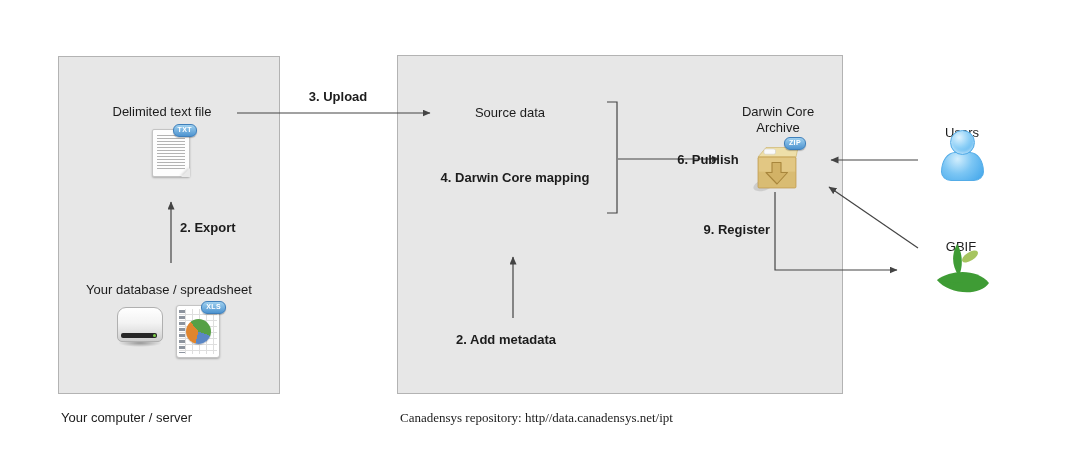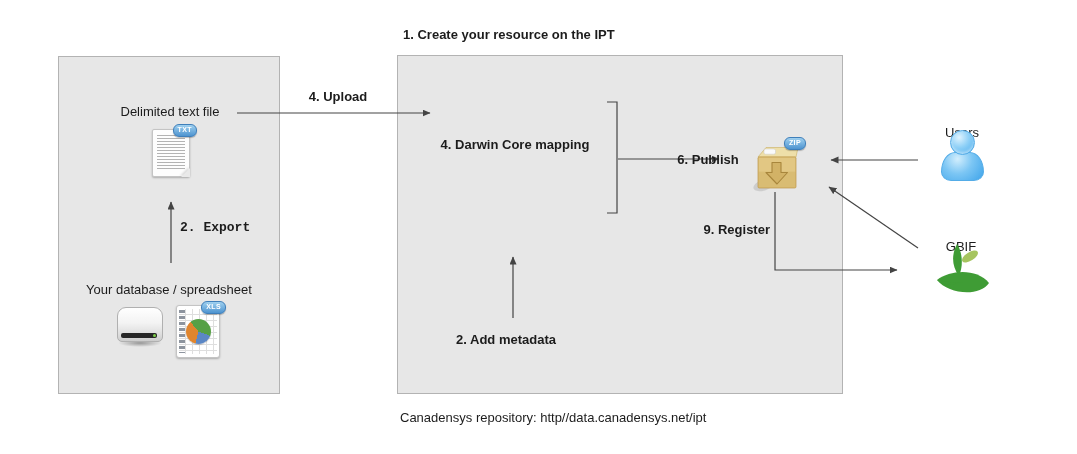--- a/index.html
+++ b/index.html
@@ -8,35 +8,35 @@
     font-family:"Liberation Sans",sans-serif;color:#1c1c1c;
   }
   .panel{position:absolute;background:#e7e7e7;border:1px solid #b3b3b3;box-sizing:border-box;}
   #left-panel{left:58px;top:56px;width:222px;height:338px;}
   #ipt-panel{left:397px;top:55px;width:446px;height:339px;}
   #connectors{position:absolute;left:0;top:0;width:1077px;height:454px;pointer-events:none;}
   .lbl{position:absolute;font-size:13px;line-height:15px;white-space:nowrap;}
   .lbl.c{text-align:center;}
   .lbl.b{font-weight:bold;}
   #title{left:403px;top:27px;font-weight:bold;}
-  #lbl-delimited{left:60px;top:104px;width:220px;}
+  #lbl-delimited{left:52px;top:104px;width:220px;}
   #lbl-database{left:59px;top:282px;width:220px;}
   #lbl-computer{left:61px;top:410px;}
   #lbl-upload{left:278px;top:89px;width:120px;}
-  #lbl-export{left:180px;top:220px;font-family:Liberation Mono, monospace;}
+  #lbl-export{left:180px;top:220px;}
   #lbl-source{left:430px;top:105px;width:160px;}
-  #lbl-mapping{left:435px;top:137px;width:160px;}
+  #lbl-mapping{left:435px;top:170px;width:160px;}
   #lbl-metadata{left:430px;top:202px;width:160px;}
   #lbl-publish{left:658px;top:139px;width:100px;margin-top:13px;}
   #lbl-addmeta{left:426px;top:332px;width:160px;}
   #lbl-register{left:640px;top:222px;width:130px;text-align:right;}
   #lbl-archive{left:728px;top:104px;width:100px;line-height:16px;}
   #lbl-users{left:912px;top:104px;width:100px;margin-top:21px;}
   #lbl-gbif{left:911px;top:239px;width:100px;}
-  #lbl-repository{left:400px;top:410px;}
+  #lbl-repository{left:400px;top:410px;font-family:Liberation Serif, serif;}
 
   
   .badge{
     position:absolute;font-size:7px;font-weight:bold;color:#fff;letter-spacing:.4px;
     padding:1px 4px 2px 4px;border-radius:6px;
     background:linear-gradient(180deg,#9fd0ef,#4e94d0);
     border:1px solid #3f7fba;box-shadow:0 1px 1px rgba(0,0,0,.25);
     line-height:8px;
   }
 
@@ -140,21 +140,20 @@
       <path d="M171,263 V202" marker-end="url(#ah)"></path>
       <path d="M513,318 V257" marker-end="url(#ah)"></path>
       <path d="M607,102 H617 V213 H607"></path>
       <path d="M618,159 H719" marker-end="url(#ah)"></path>
       <path d="M918,160 H831" marker-end="url(#ah)"></path>
       <path d="M918,248 L829,187" marker-end="url(#ah)"></path>
       <path d="M775,192 V270 H897" marker-end="url(#ah)"></path>
     </g>
   </svg>
 
-  <div class="lbl b" id="title">1. Create your resource on the IPT</div>
 
   <div class="lbl c" id="lbl-delimited">Delimited text file</div>
 
   <div id="txt-icon">
     <div class="doc">
       <div class="doc-lines"></div>
       <div class="doc-fold"></div>
     </div>
     <div class="badge">TXT</div>
   </div>
@@ -174,28 +173,34 @@
 
   <div id="xls-icon">
     <div class="sheet">
       <div class="sheet-grid"></div>
       <div class="sheet-rows"></div>
       <div class="sheet-pie"></div>
     </div>
     <div class="badge">XLS</div>
   </div>
 
-
-  <div class="lbl b c" id="lbl-upload">4. Upload</div>
-
+  <div class="lbl" id="lbl-computer">Your computer / server</div>
+
+  <div class="lbl b c" id="lbl-upload">3. Upload</div>
+
+  <div class="lbl c" id="lbl-source">Source data</div>
   <div class="lbl b c" id="lbl-mapping">4. Darwin Core mapping</div>
   <div class="lbl b c" id="lbl-publish">6. Publish</div>
   <div class="lbl b c" id="lbl-addmeta">2. Add metadata</div>
   <div class="lbl b" id="lbl-register">9. Register</div>
 
+  <div class="lbl c" id="lbl-archive">
+    <div>Darwin Core</div>
+    <div>Archive</div>
+  </div>
 
   <div id="zip-icon">
     <svg width="50" height="54" viewBox="0 0 50 54">
       <ellipse cx="11" cy="47" rx="11" ry="5.5" fill="#9e9e9e" opacity=".35" transform="rotate(-18 11 47)"></ellipse>
       <polygon points="5,19 13,9.5 45,9.5 43,19" fill="#eedfa9" stroke="#c9ae62" stroke-width=".6"></polygon>
       <rect x="5" y="19" width="38" height="31" rx="1.2" fill="#d9bc73" stroke="#bd9747" stroke-width=".7"></rect>
       <rect x="5.8" y="19.7" width="36.4" height="14" fill="#e3c987" opacity=".8"></rect>
       <rect x="11" y="11" width="11.5" height="5.2" rx="1.6" fill="#fafafa" stroke="#c9c9c9" stroke-width=".5"></rect>
       <path d="M19,24.5 h9 v10 h6.5 L24,46 13,34.5 h6 Z" fill="#d2b266" stroke="#a8863c" stroke-width="1.1" stroke-linejoin="round"></path>
     </svg>

